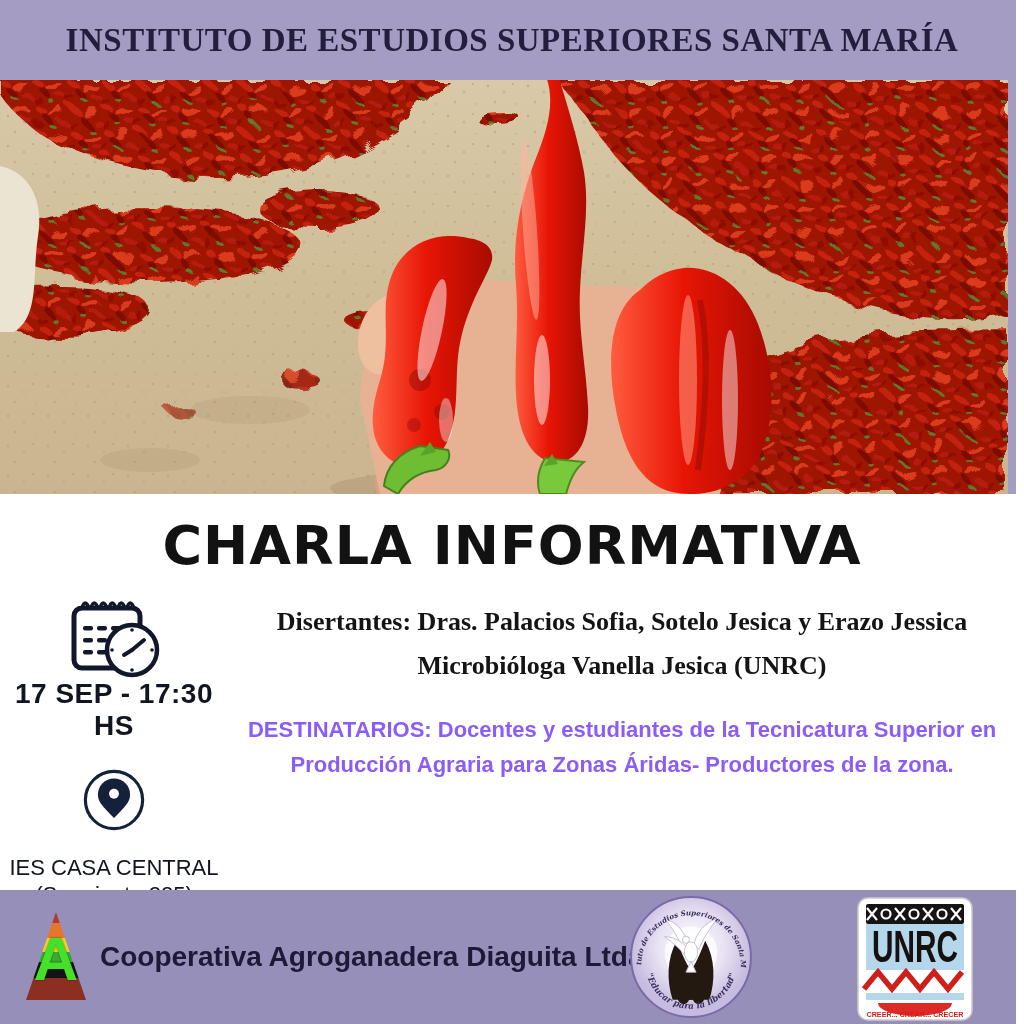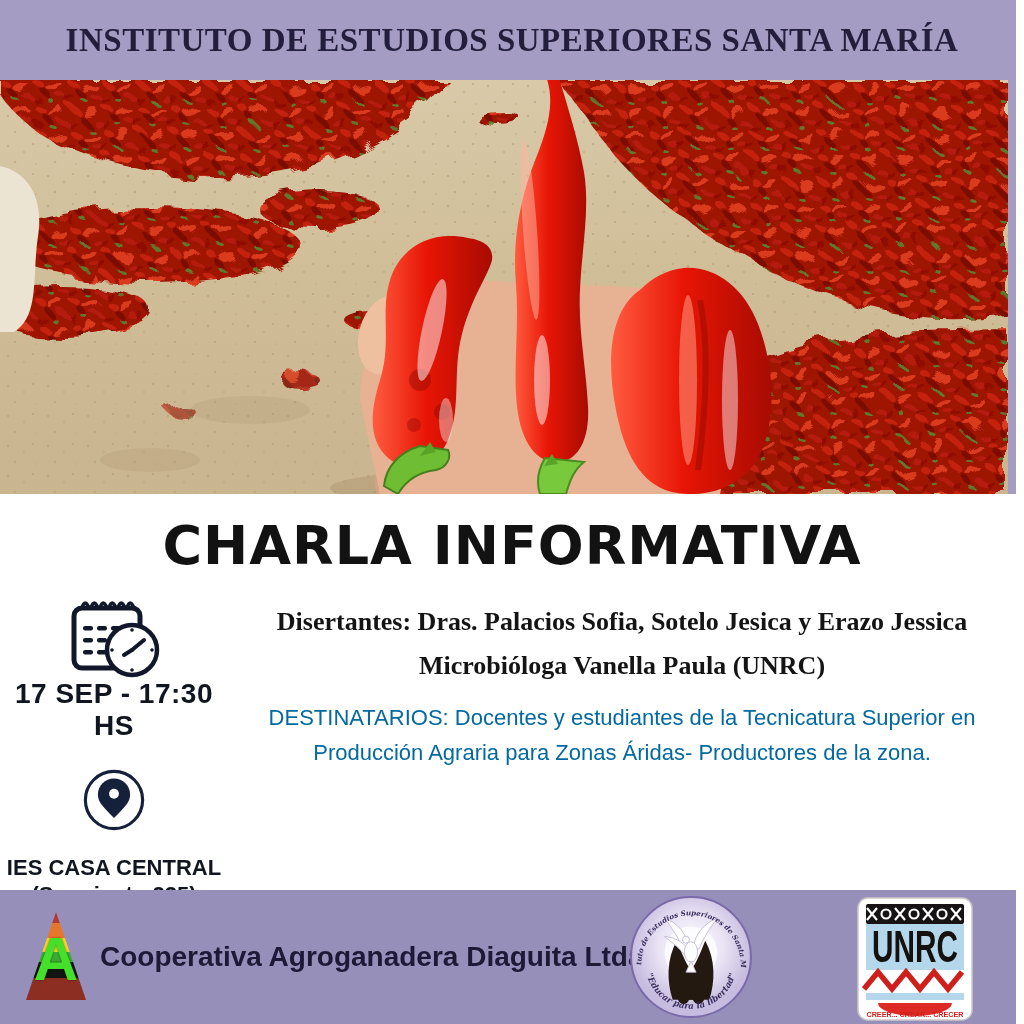--- a/index.html
+++ b/index.html
@@ -18,26 +18,26 @@
 
   
   .content{position:absolute;left:0;top:494px;width:1024px;height:396px;background:#fff;}
   .event-title{position:absolute;left:0;right:0;top:20px;text-align:center;
                font-family:"DejaVu Sans", sans-serif;font-weight:bold;font-size:54px;
                letter-spacing:1px;color:#121212;}
   .left-col{position:absolute;left:0;top:100px;width:228px;text-align:center;color:#10151f;}
   .left-col .icon-cal{display:block;margin:0 auto;}
   .dt-text{font-weight:bold;font-size:28px;letter-spacing:.5px;}
   .left-col .icon-pin{display:block;margin:24px auto 0 auto;}
-  .loc-text{margin-top:20px;font-weight:bold;font-size:22px;line-height:27px;}
+  .loc-text{margin-top:20px;font-weight:normal;font-size:22px;line-height:27px;}
   .main-col{position:absolute;left:228px;top:106px;width:788px;text-align:center;color:#151515;}
   .quote div{font-weight:bold;font-size:27px;letter-spacing:2px;line-height:46px;color:#1c1c1c;}
   .speakers{font-family:"Liberation Serif", serif;font-weight:bold;
             font-size:26px;line-height:44px;color:#141414;}
-  .audience{margin-top:12px;font-weight:normal;font-size:22px;line-height:35px;color:#0369a1;}
+  .audience{margin-top:24px;font-weight:bold;font-size:22px;line-height:35px;color:#8b5cf6;}
 
   
   .footer{position:absolute;left:0;top:890px;width:1024px;height:134px;background:#968fba;}
   .coop{position:absolute;left:26px;top:22px;display:flex;align-items:center;gap:14px;}
   .coop-logo{position:relative;width:60px;height:90px;}
   .coop-tri{position:absolute;left:0;top:0;width:60px;height:88px;
             clip-path:polygon(50% 0,100% 100%,0 100%);
             background:linear-gradient(180deg,#b23a2e 0 13%,#e6762a 13% 29%,#f5d327 29% 45%,
                        #3daa35 45% 57%,#141414 57% 75%,#8c2e22 75% 100%);}
   .coop-a{position:absolute;left:50%;top:16px;transform:translateX(-50%);
@@ -188,21 +188,21 @@
       </svg>
       <div class="loc-text">
         <div>IES CASA CENTRAL</div>
         <div>(Sarmiento 225)</div>
       </div>
     </div>
 
     <div class="main-col">
       <div class="speakers">
         <div>Disertantes: Dras. Palacios Sofia, Sotelo Jesica y Erazo Jessica</div>
-        <div>Microbióloga Vanella Paula (UNRC)</div>
+        <div>Microbióloga Vanella Jesica (UNRC)</div>
       </div>
       <div class="audience">
         <div>DESTINATARIOS: Docentes y estudiantes de la Tecnicatura Superior en</div>
         <div>Producción Agraria para Zonas Áridas- Productores de la zona.</div>
       </div>
     </div>
   </div>
 
   <div class="footer">
     <div class="coop">

